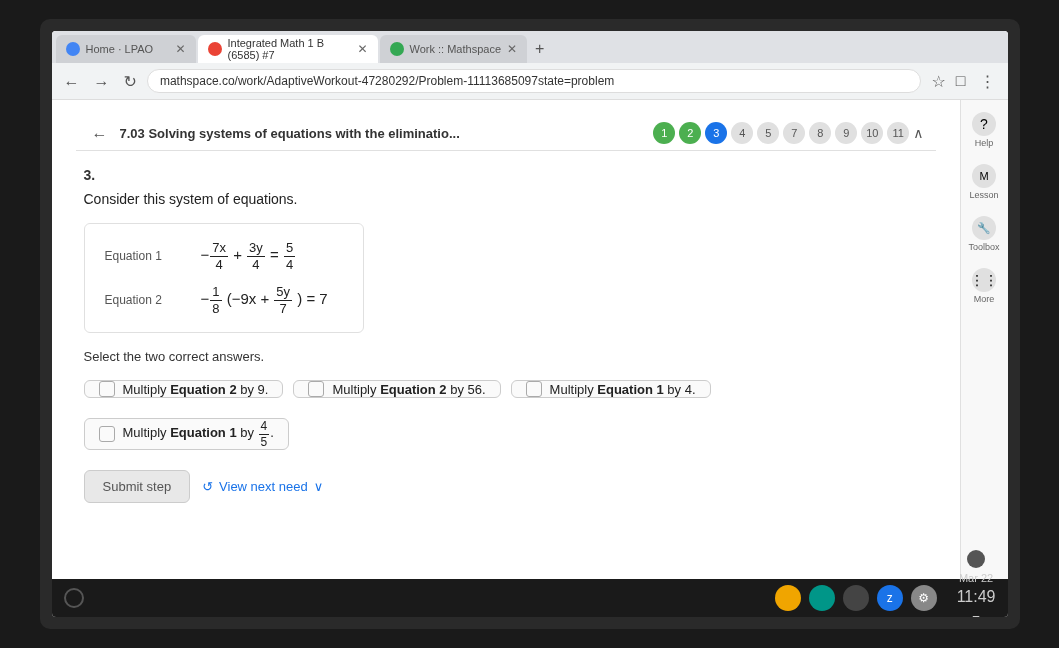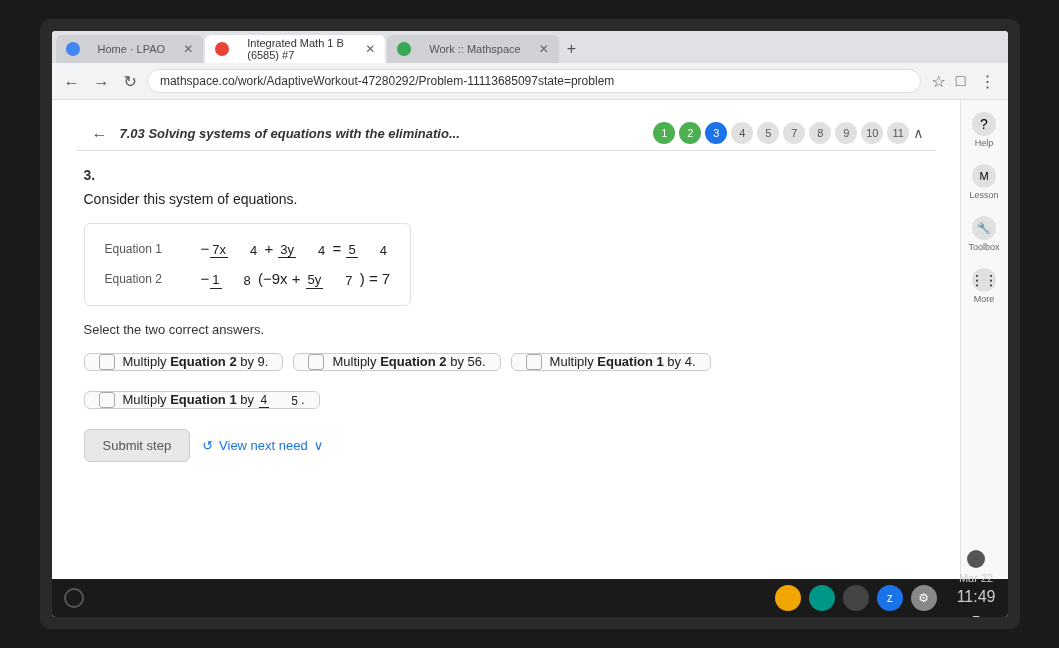--- a/index.html
+++ b/index.html
@@ -52,21 +52,21 @@
     }
 
     .tab {
       display: flex;
       align-items: center;
       background: #fff;
       border-radius: 6px 6px 0 0;
       padding: 4px 10px;
       font-size: 11px;
       color: #333;
-      gap: 18px;
+      gap: 6px;
       height: 28px;
       min-width: 140px;
       max-width: 180px;
     }
 
     .tab.inactive {
       background: #cfd1d5;
       color: #555;
     }
 
@@ -132,21 +132,20 @@
       background: #fff;
       border-bottom: 1px solid #e0e0e0;
       gap: 8px;
     }
 
     .lesson-title {
       font-size: 13px;
       font-weight: bold;
       color: #333;
       flex: 1;
-      font-style: italic;
     }
 
     .problem-nav {
       display: flex;
       align-items: center;
       gap: 4px;
     }
 
     .prob-num {
       width: 22px;
@@ -231,25 +230,25 @@
       flex-shrink: 0;
     }
 
     .eq-math {
       font-size: 15px;
       color: #222;
     }
 
     .fraction {
       display: inline-flex;
-      align-items: flex-end;
+      flex-direction: column;
+      align-items: center;
       vertical-align: middle;
       font-size: 13px;
       margin: 0 1px;
-      gap: 20px;
     }
 
     .fraction-num {
       border-bottom: 1px solid #222;
       padding: 0 2px;
       line-height: 1.2;
     }
 
     .fraction-den {
       padding: 0 2px;

